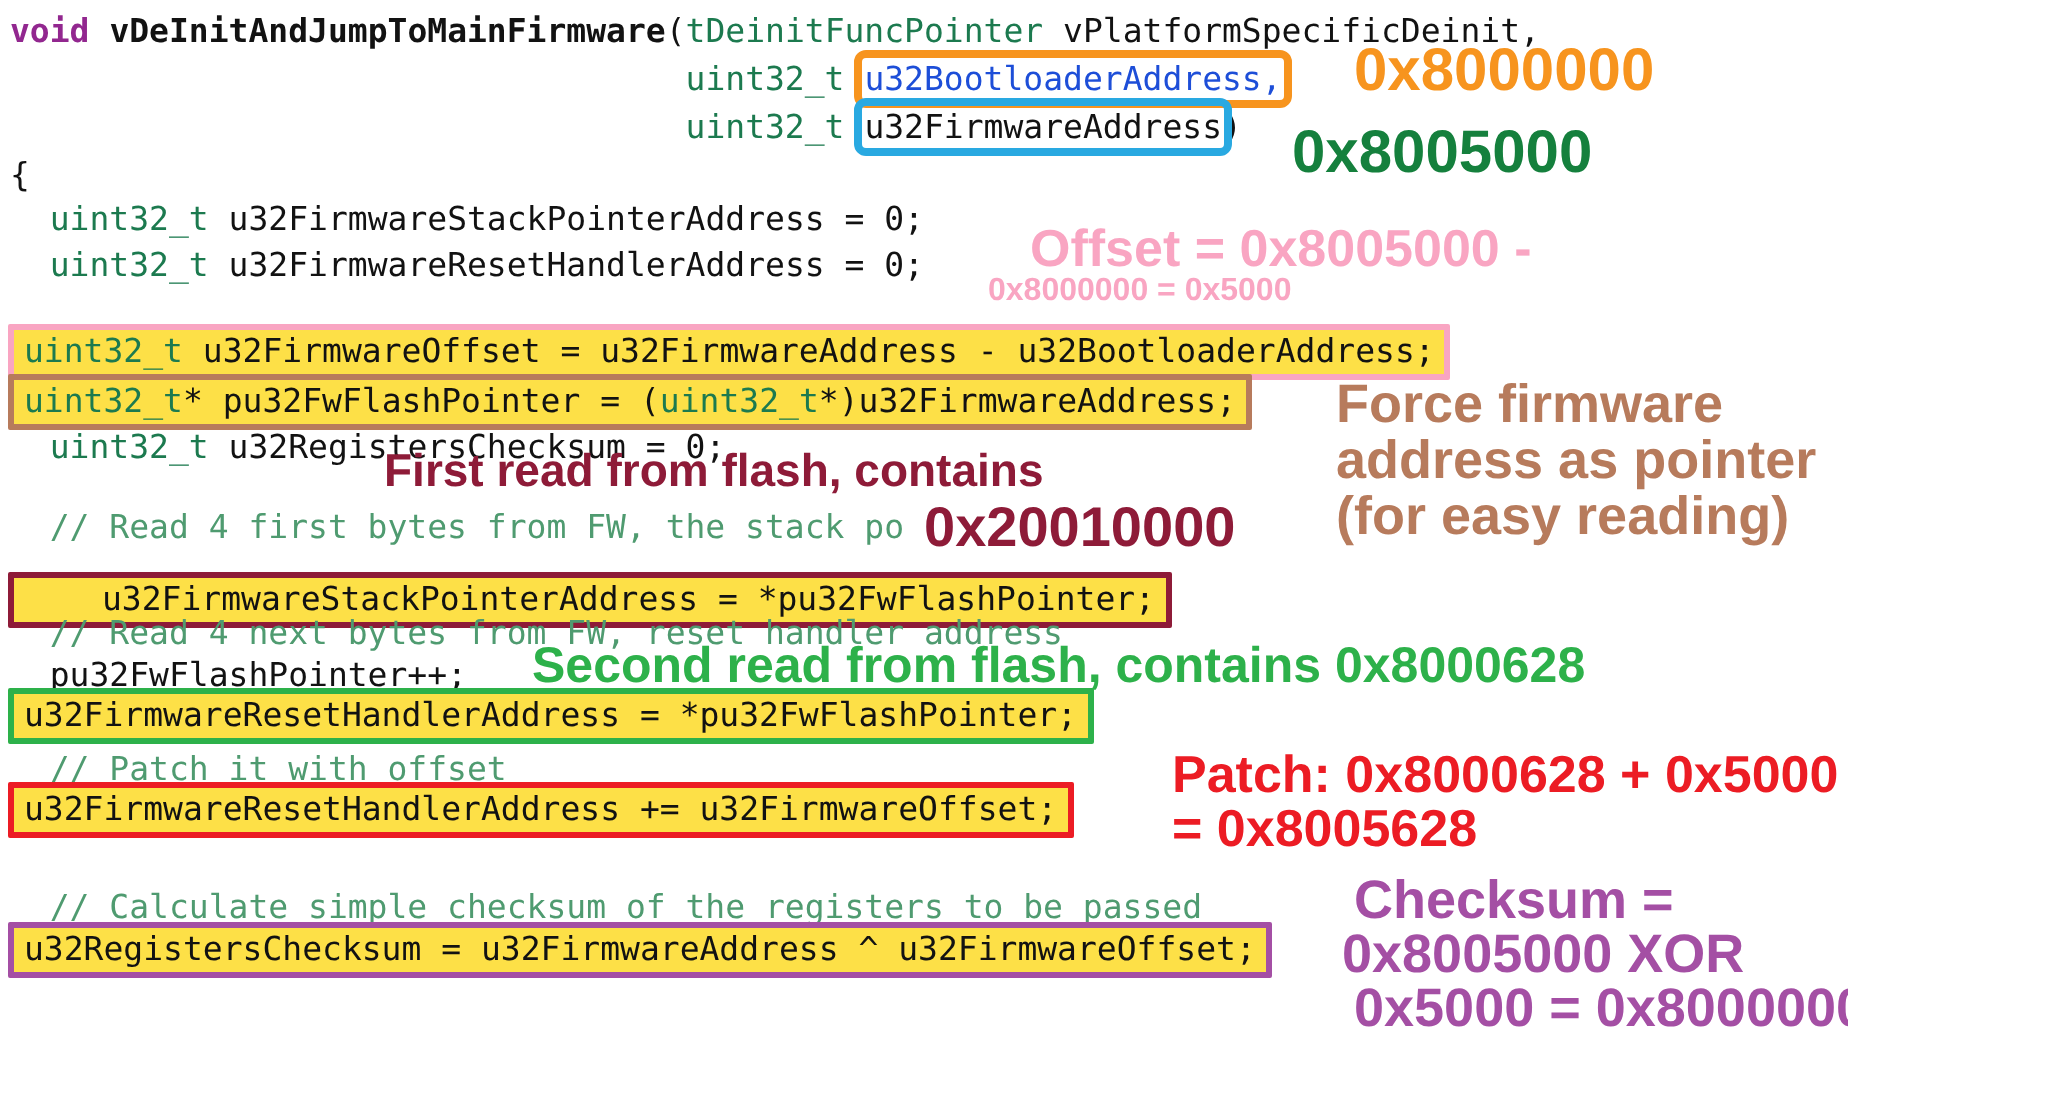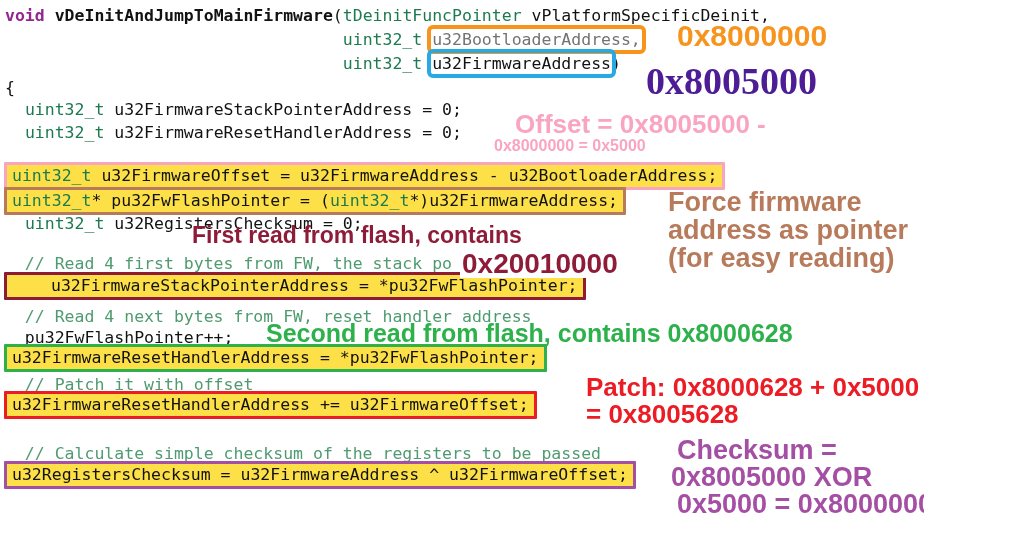--- a/index.html
+++ b/index.html
@@ -40,41 +40,41 @@
     line-height: 1;
     white-space: pre;
   }
 </style>
 </head>
 <body>
 
 <div id="canvas">
   <div id="code-layer">
       <div class="code-line" style="top: 6px;"><span class="tok" style="color: rgb(146, 39, 143); font-weight: bold;">void</span><span class="tok" style="color: rgb(18, 18, 18);"> </span><span class="tok" style="color: rgb(18, 18, 18); font-weight: bold;">vDeInitAndJumpToMainFirmware</span><span class="tok" style="color: rgb(18, 18, 18);">(</span><span class="tok" style="color: rgb(28, 122, 79);">tDeinitFuncPointer</span><span class="tok" style="color: rgb(18, 18, 18);"> vPlatformSpecificDeinit,</span></div>
-      <div class="code-line" style="top: 30px;"><span class="tok" style="color: rgb(18, 18, 18);">                                  </span><span class="tok" style="color: rgb(28, 122, 79);">uint32_t</span><span class="tok" style="color: rgb(18, 18, 18);"> </span><span class="tok tok-box" style="color: #737373; outline-color: rgb(247, 148, 30);">u32BootloaderAddress,</span></div>
+      <div class="code-line" style="top: 30px;"><span class="tok" style="color: rgb(18, 18, 18);">                                  </span><span class="tok" style="color: rgb(28, 122, 79);">uint32_t</span><span class="tok" style="color: rgb(18, 18, 18);"> </span><span class="tok tok-box" style="color: #1d4ed8; outline-color: rgb(247, 148, 30);">u32BootloaderAddress,</span></div>
       <div class="code-line" style="top: 54px;"><span class="tok" style="color: rgb(18, 18, 18);">                                  </span><span class="tok" style="color: rgb(28, 122, 79);">uint32_t</span><span class="tok" style="color: rgb(18, 18, 18);"> </span><span class="tok tok-box" style="color: rgb(18, 18, 18); outline-color: rgb(41, 169, 225);">u32FirmwareAddress</span><span class="tok" style="color: rgb(18, 18, 18);">)</span></div>
       <div class="code-line" style="top: 78px;"><span class="tok" style="color: rgb(18, 18, 18);">{</span></div>
       <div class="code-line" style="top: 100px; text-align: center;"><span class="tok" style="color: rgb(18, 18, 18);">  </span><span class="tok" style="color: rgb(28, 122, 79);">uint32_t</span><span class="tok" style="color: rgb(18, 18, 18);"> u32FirmwareStackPointerAddress = 0;</span></div>
       <div class="code-line" style="top: 123px;"><span class="tok" style="color: rgb(18, 18, 18);">  </span><span class="tok" style="color: rgb(28, 122, 79);">uint32_t</span><span class="tok" style="color: rgb(18, 18, 18);"> u32FirmwareResetHandlerAddress = 0;</span></div>
       <div class="code-line boxed" style="top: 162px; border-color: rgb(249, 165, 194);"><span class="tok" style="color: rgb(28, 122, 79);">uint32_t</span><span class="tok" style="color: rgb(18, 18, 18);"> u32FirmwareOffset = u32FirmwareAddress - u32BootloaderAddress;</span></div>
       <div class="code-line boxed" style="top: 187px; border-color: rgb(183, 123, 92);"><span class="tok" style="color: rgb(28, 122, 79);">uint32_t</span><span class="tok" style="color: rgb(18, 18, 18);">* pu32FwFlashPointer = (</span><span class="tok" style="color: rgb(28, 122, 79);">uint32_t</span><span class="tok" style="color: rgb(18, 18, 18);">*)u32FirmwareAddress;</span></div>
       <div class="code-line" style="top: 214px;"><span class="tok" style="color: rgb(18, 18, 18);">  </span><span class="tok" style="color: rgb(28, 122, 79);">uint32_t</span><span class="tok" style="color: rgb(18, 18, 18);"> u32RegistersChecksum = 0;</span></div>
       <div class="code-line" style="top: 254px;"><span class="tok" style="color: rgb(79, 155, 112);">  // Read 4 first bytes from FW, the stack po</span></div>
-      <div class="code-line boxed" style="top: 272px; border-color: rgb(142, 27, 56); padding-left: 44px;"><span class="tok" style="color: rgb(18, 18, 18);">u32FirmwareStackPointerAddress = *pu32FwFlashPointer;</span></div>
+      <div class="code-line boxed" style="top: 286px; border-color: rgb(142, 27, 56); padding-left: 44px;"><span class="tok" style="color: rgb(18, 18, 18);">u32FirmwareStackPointerAddress = *pu32FwFlashPointer;</span></div>
       <div class="code-line" style="top: 307px;"><span class="tok" style="color: rgb(79, 155, 112);">  // Read 4 next bytes from FW, reset handler address</span></div>
       <div class="code-line" style="top: 328px;"><span class="tok" style="color: rgb(18, 18, 18);">  pu32FwFlashPointer++;</span></div>
       <div class="code-line boxed" style="top: 344px; border-color: rgb(45, 177, 74);"><span class="tok" style="color: rgb(18, 18, 18);">u32FirmwareResetHandlerAddress = *pu32FwFlashPointer;</span></div>
       <div class="code-line" style="top: 375px;"><span class="tok" style="color: rgb(79, 155, 112);">  // Patch it with offset</span></div>
       <div class="code-line boxed" style="top: 391px; border-color: rgb(236, 28, 36);"><span class="tok" style="color: rgb(18, 18, 18);">u32FirmwareResetHandlerAddress += u32FirmwareOffset;</span></div>
       <div class="code-line" style="top: 444px;"><span class="tok" style="color: rgb(79, 155, 112);">  // Calculate simple checksum of the registers to be passed</span></div>
       <div class="code-line boxed" style="top: 461px; border-color: rgb(164, 79, 164);"><span class="tok" style="color: rgb(18, 18, 18);">u32RegistersChecksum = u32FirmwareAddress ^ u32FirmwareOffset;</span></div>
     </div>
   <div id="annotation-layer">
       <div class="annotation" style="left: 677px; top: 21px; color: rgb(247, 148, 30); font-size: 30px;">0x8000000</div>
-      <div class="annotation" style="left: 646px; top: 62px; color: #4c1d95; font-size: 38px; font-family: Liberation Serif, serif;">0x8005000</div>
+      <div class="annotation" style="left: 646px; top: 62px; color: #15803d; font-size: 30px;">0x8005000</div>
       <div class="annotation" style="left: 492px; top: 111px; color: rgb(249, 165, 194); font-size: 26px; margin-left: 23px;">Offset = 0x8005000 -</div>
       <div class="annotation" style="left: 494px; top: 138px; color: rgb(249, 165, 194); font-size: 16px;">0x8000000 = 0x5000</div>
       <div class="annotation" style="left: 668px; top: 189px; color: rgb(183, 123, 92); font-size: 27px;">Force firmware</div>
       <div class="annotation" style="left: 668px; top: 217px; color: rgb(183, 123, 92); font-size: 27px;">address as pointer</div>
       <div class="annotation" style="left: 668px; top: 245px; color: rgb(183, 123, 92); font-size: 27px;">(for easy reading)</div>
       <div class="annotation" style="left: 192px; top: 224px; color: rgb(142, 27, 56); font-size: 23px;">First read from flash, contains</div>
       <div class="annotation" style="left: 460px; top: 250px; color: rgb(142, 27, 56); font-size: 28px; background: rgb(255, 255, 255); padding: 0px 2px;">0x20010000</div>
       <div class="annotation" style="left: 266px; top: 321px; color: rgb(45, 177, 74); font-size: 25px;">Second read from flash, contains 0x8000628</div>
       <div class="annotation" style="left: 586px; top: 374px; color: rgb(236, 28, 36); font-size: 26px;">Patch: 0x8000628 + 0x5000</div>
       <div class="annotation" style="left: 586px; top: 401px; color: rgb(236, 28, 36); font-size: 26px;">= 0x8005628</div>

